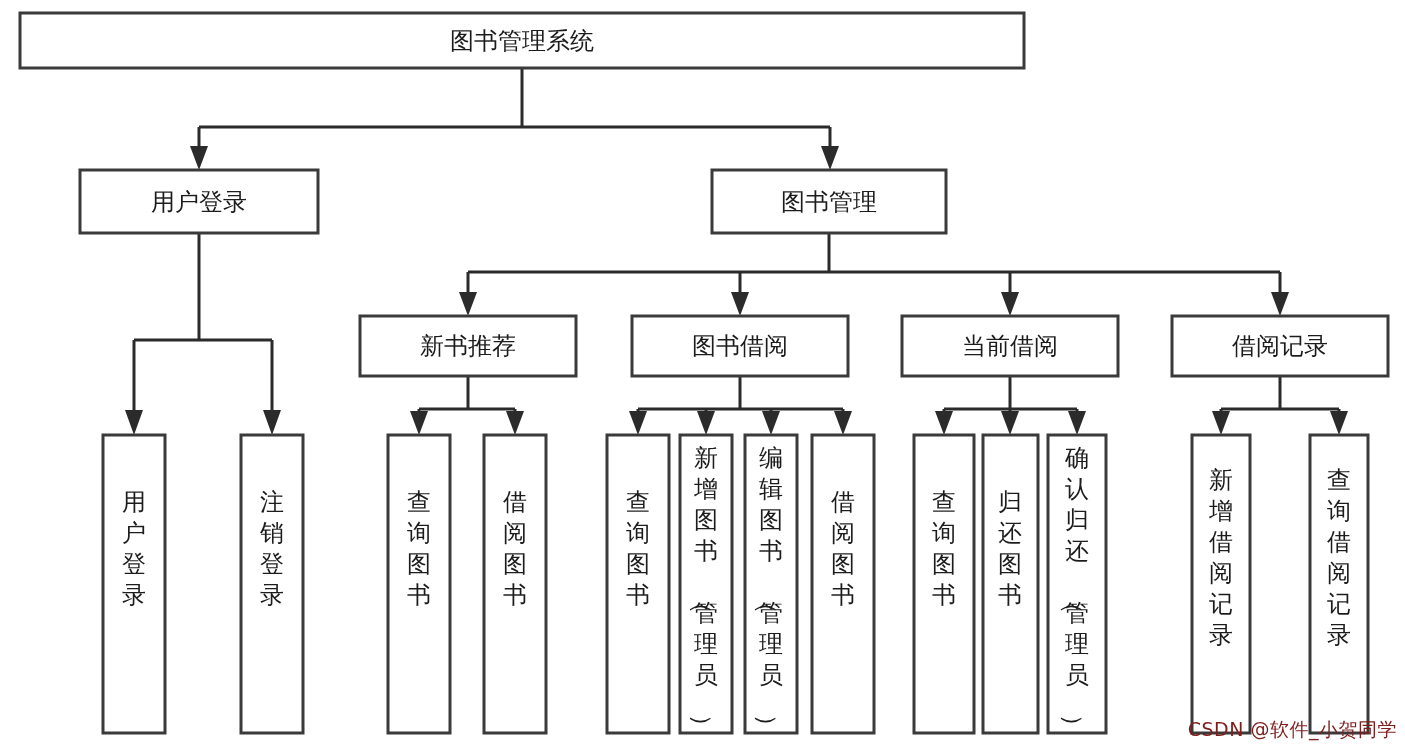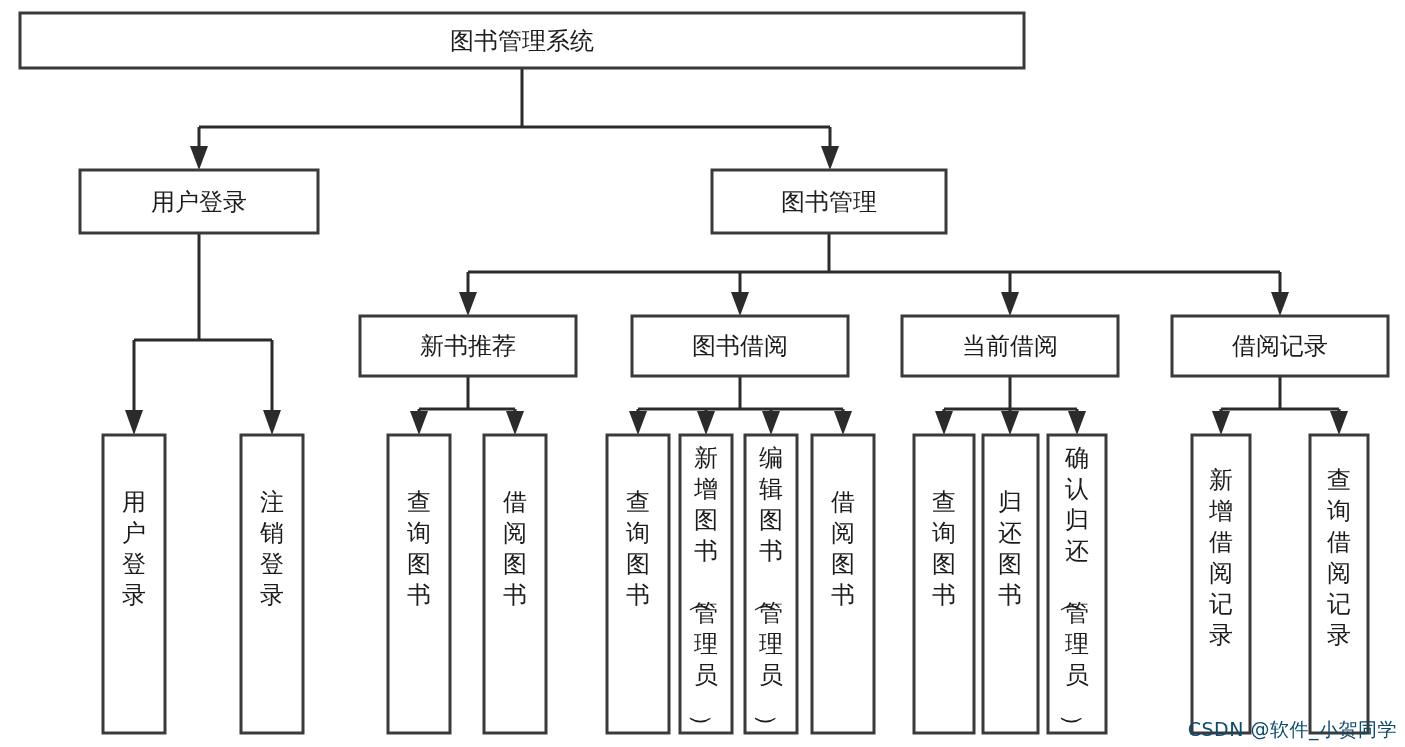--- a/index.html
+++ b/index.html
@@ -45,21 +45,21 @@
   .arrow-head {
     fill: #2b2b2b;
     stroke: none;
   }
   .watermark {
     position: absolute;
     right: 8px;
     bottom: 4px;
     font-family: "DejaVu Sans", "Liberation Sans", sans-serif;
     font-size: 19px;
-    color: #0c4a6e;
+    color: #7f1d1d;
     letter-spacing: 0.5px;
     white-space: nowrap;
     pointer-events: none;
   }
 </style>
 </head>
 <body>
 
 <svg id="diagram" viewBox="0 0 1405 747">
 

